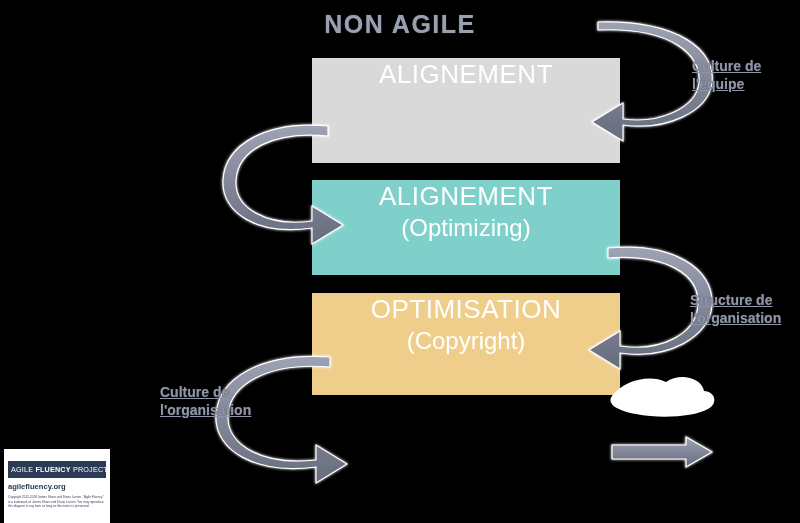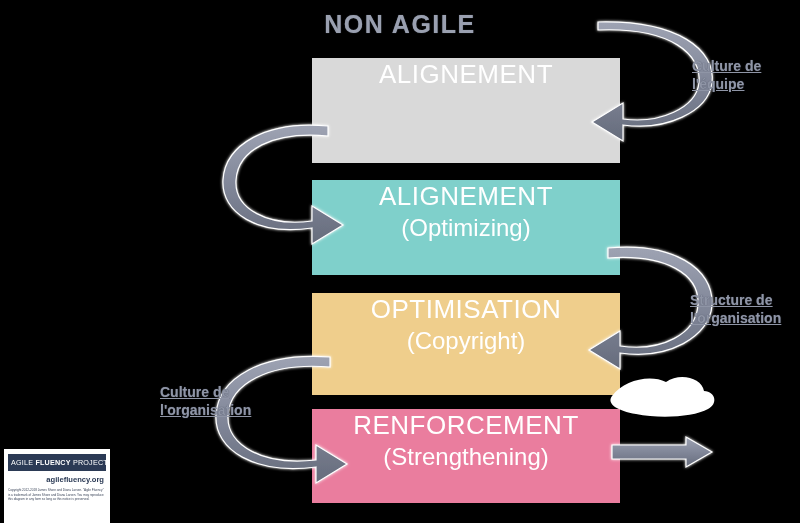--- a/index.html
+++ b/index.html
@@ -81,24 +81,25 @@
     overflow:hidden;
   }
   #logo-bar {
     background:#2b3a55;
     color:#ffffff;
     font-size:7.2px;
     letter-spacing:.2px;
     padding:4px 3px;
     text-align:center;
     white-space:nowrap;
+    margin-top:7px;
   }
   #logo-bar .b { font-weight:bold; }
   #logo-url {
-    text-align:right;
+    text-align:left;
     font-size:7.6px;
     font-weight:bold;
     color:#2b3a55;
     margin-top:4px;
     padding-right:2px;
   }
   #logo-copy {
     margin-top:4px;
     font-size:3.1px;
     line-height:1.5;
@@ -200,24 +201,20 @@
   <div class="zone" id="zone-livraison">
     <div class="ln1">ALIGNEMENT</div>
     <div class="ln2">(Optimizing)</div>
   </div>
 
   <div class="zone" id="zone-optimisation">
     <div class="ln1">OPTIMISATION</div>
     <div class="ln2">(Copyright)</div>
   </div>
 
-  <div class="zone" id="zone-renforcement">
-    <div class="ln1">RENFORCEMENT</div>
-    <div class="ln2">(Strengthening)</div>
-  </div>
 
   <div class="side-label" id="lbl-culture-equipe">Culture de
 l'équipe</div>
 
 
   <div class="side-label" id="lbl-structure-org">Structure de
 l'organisation</div>
 
   <div class="side-label" id="lbl-culture-org">Culture de
 l'organisation</div>

